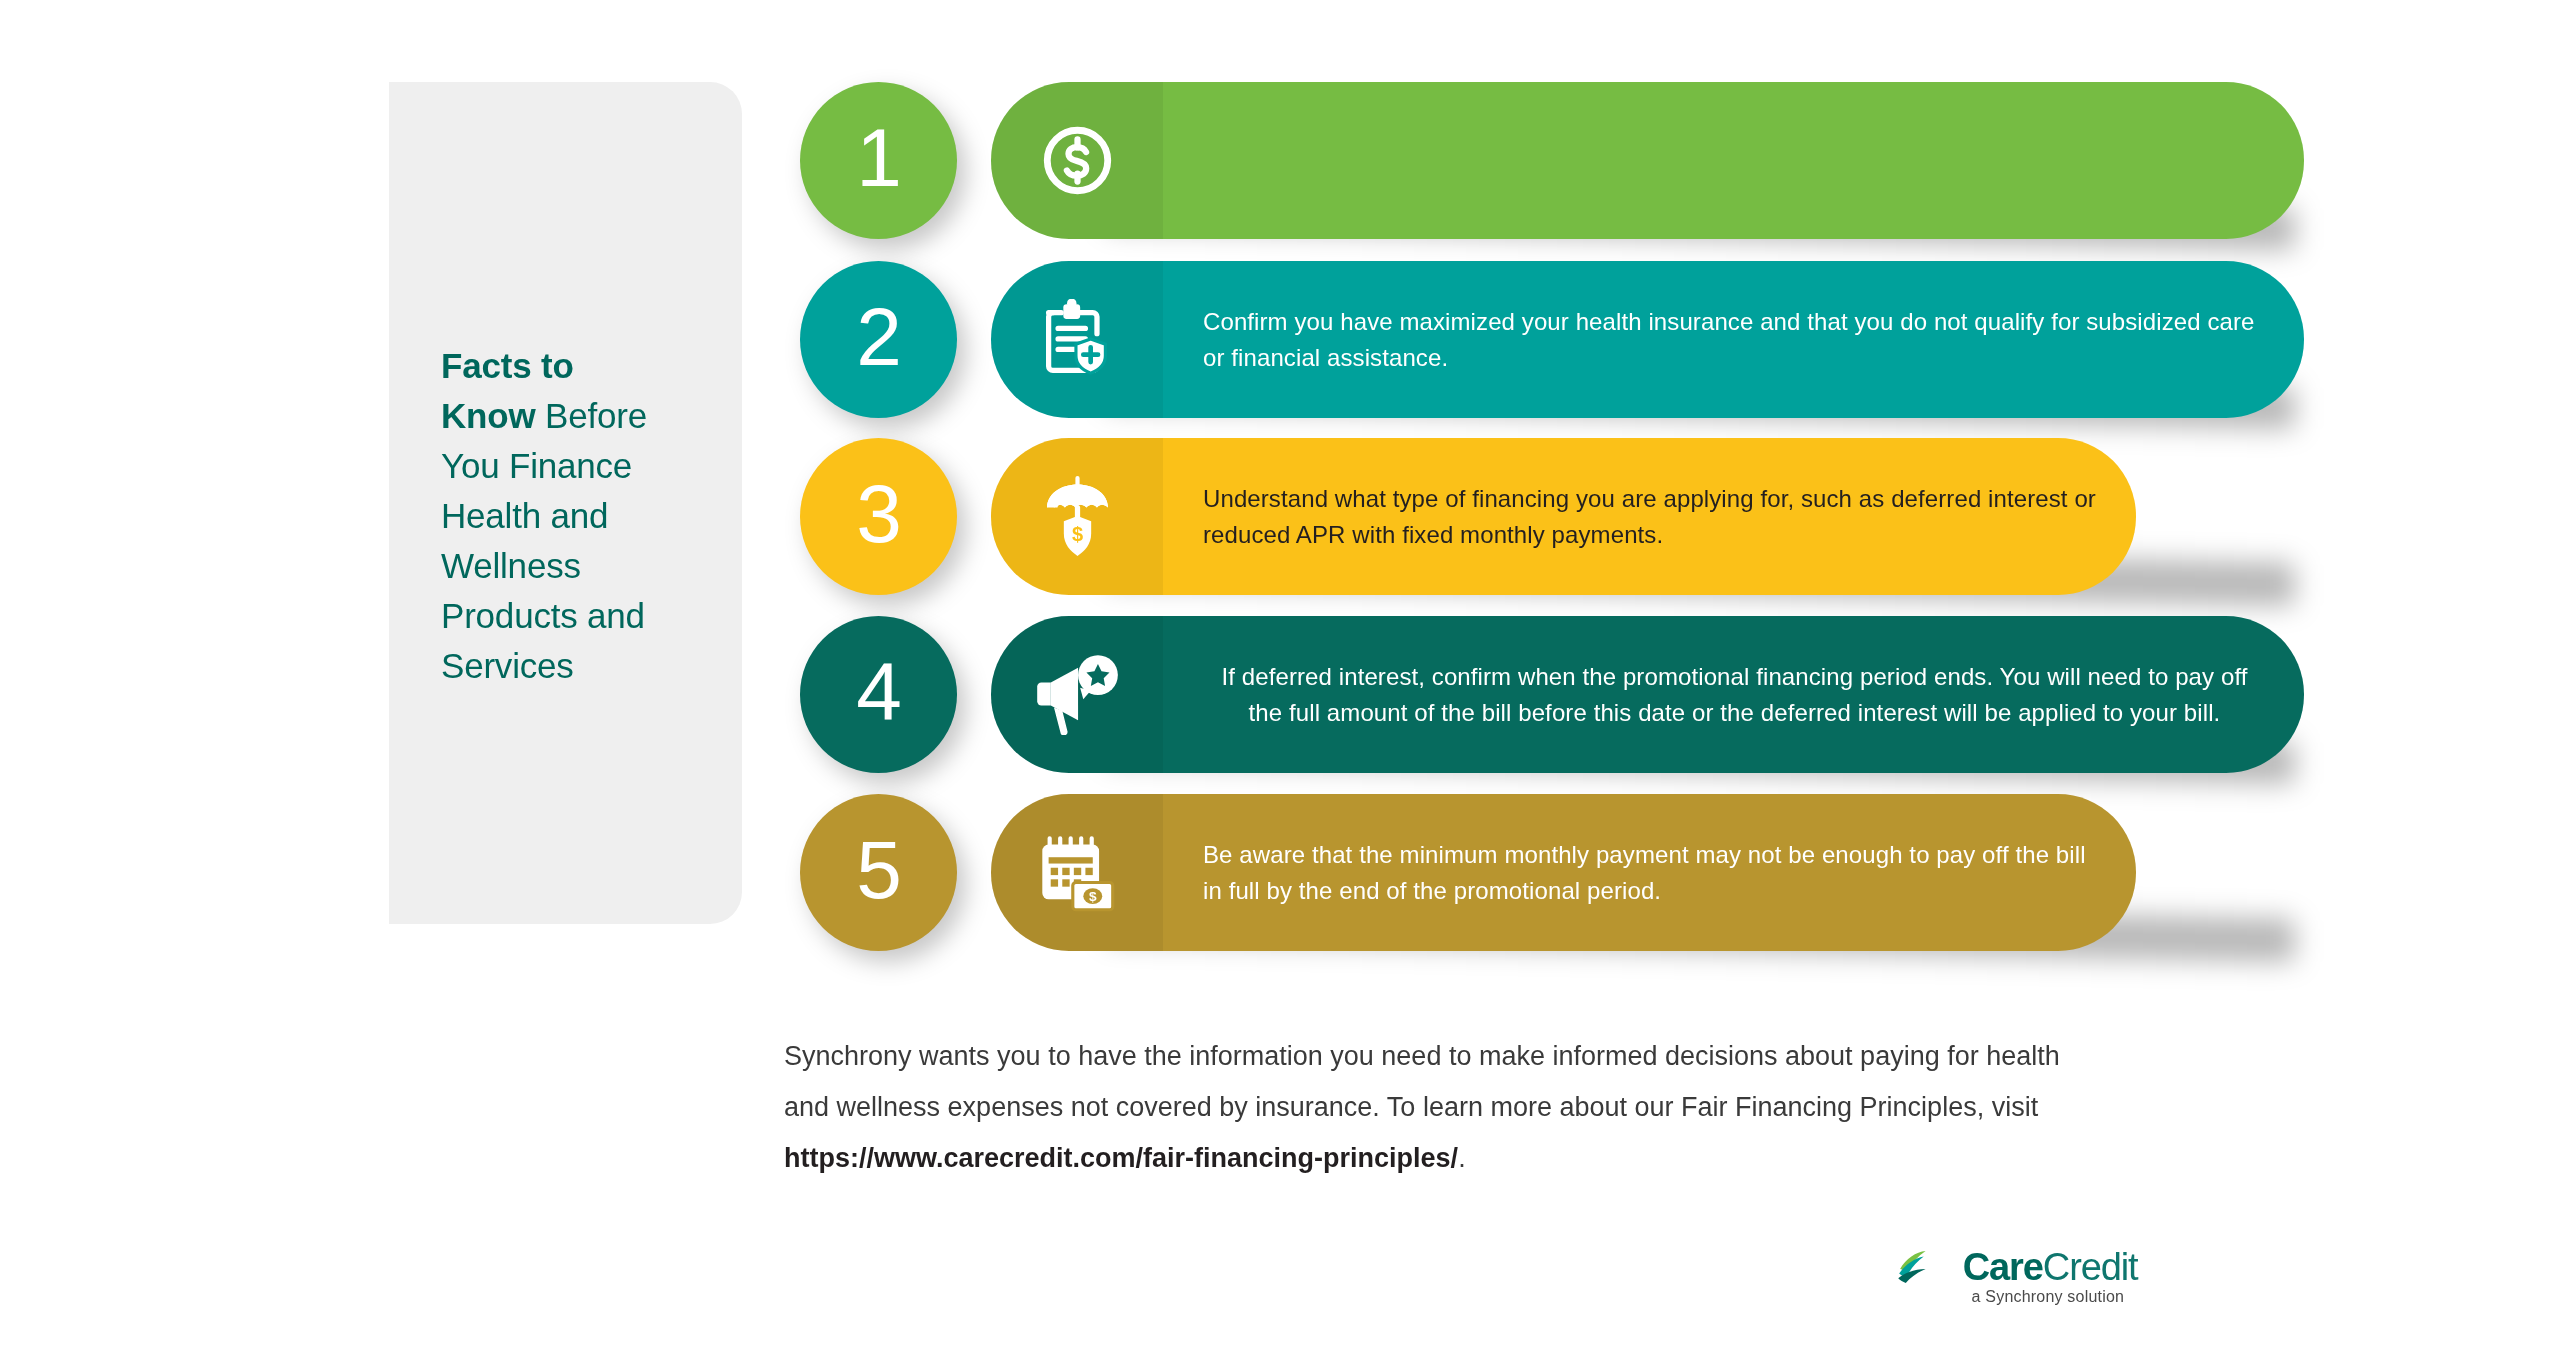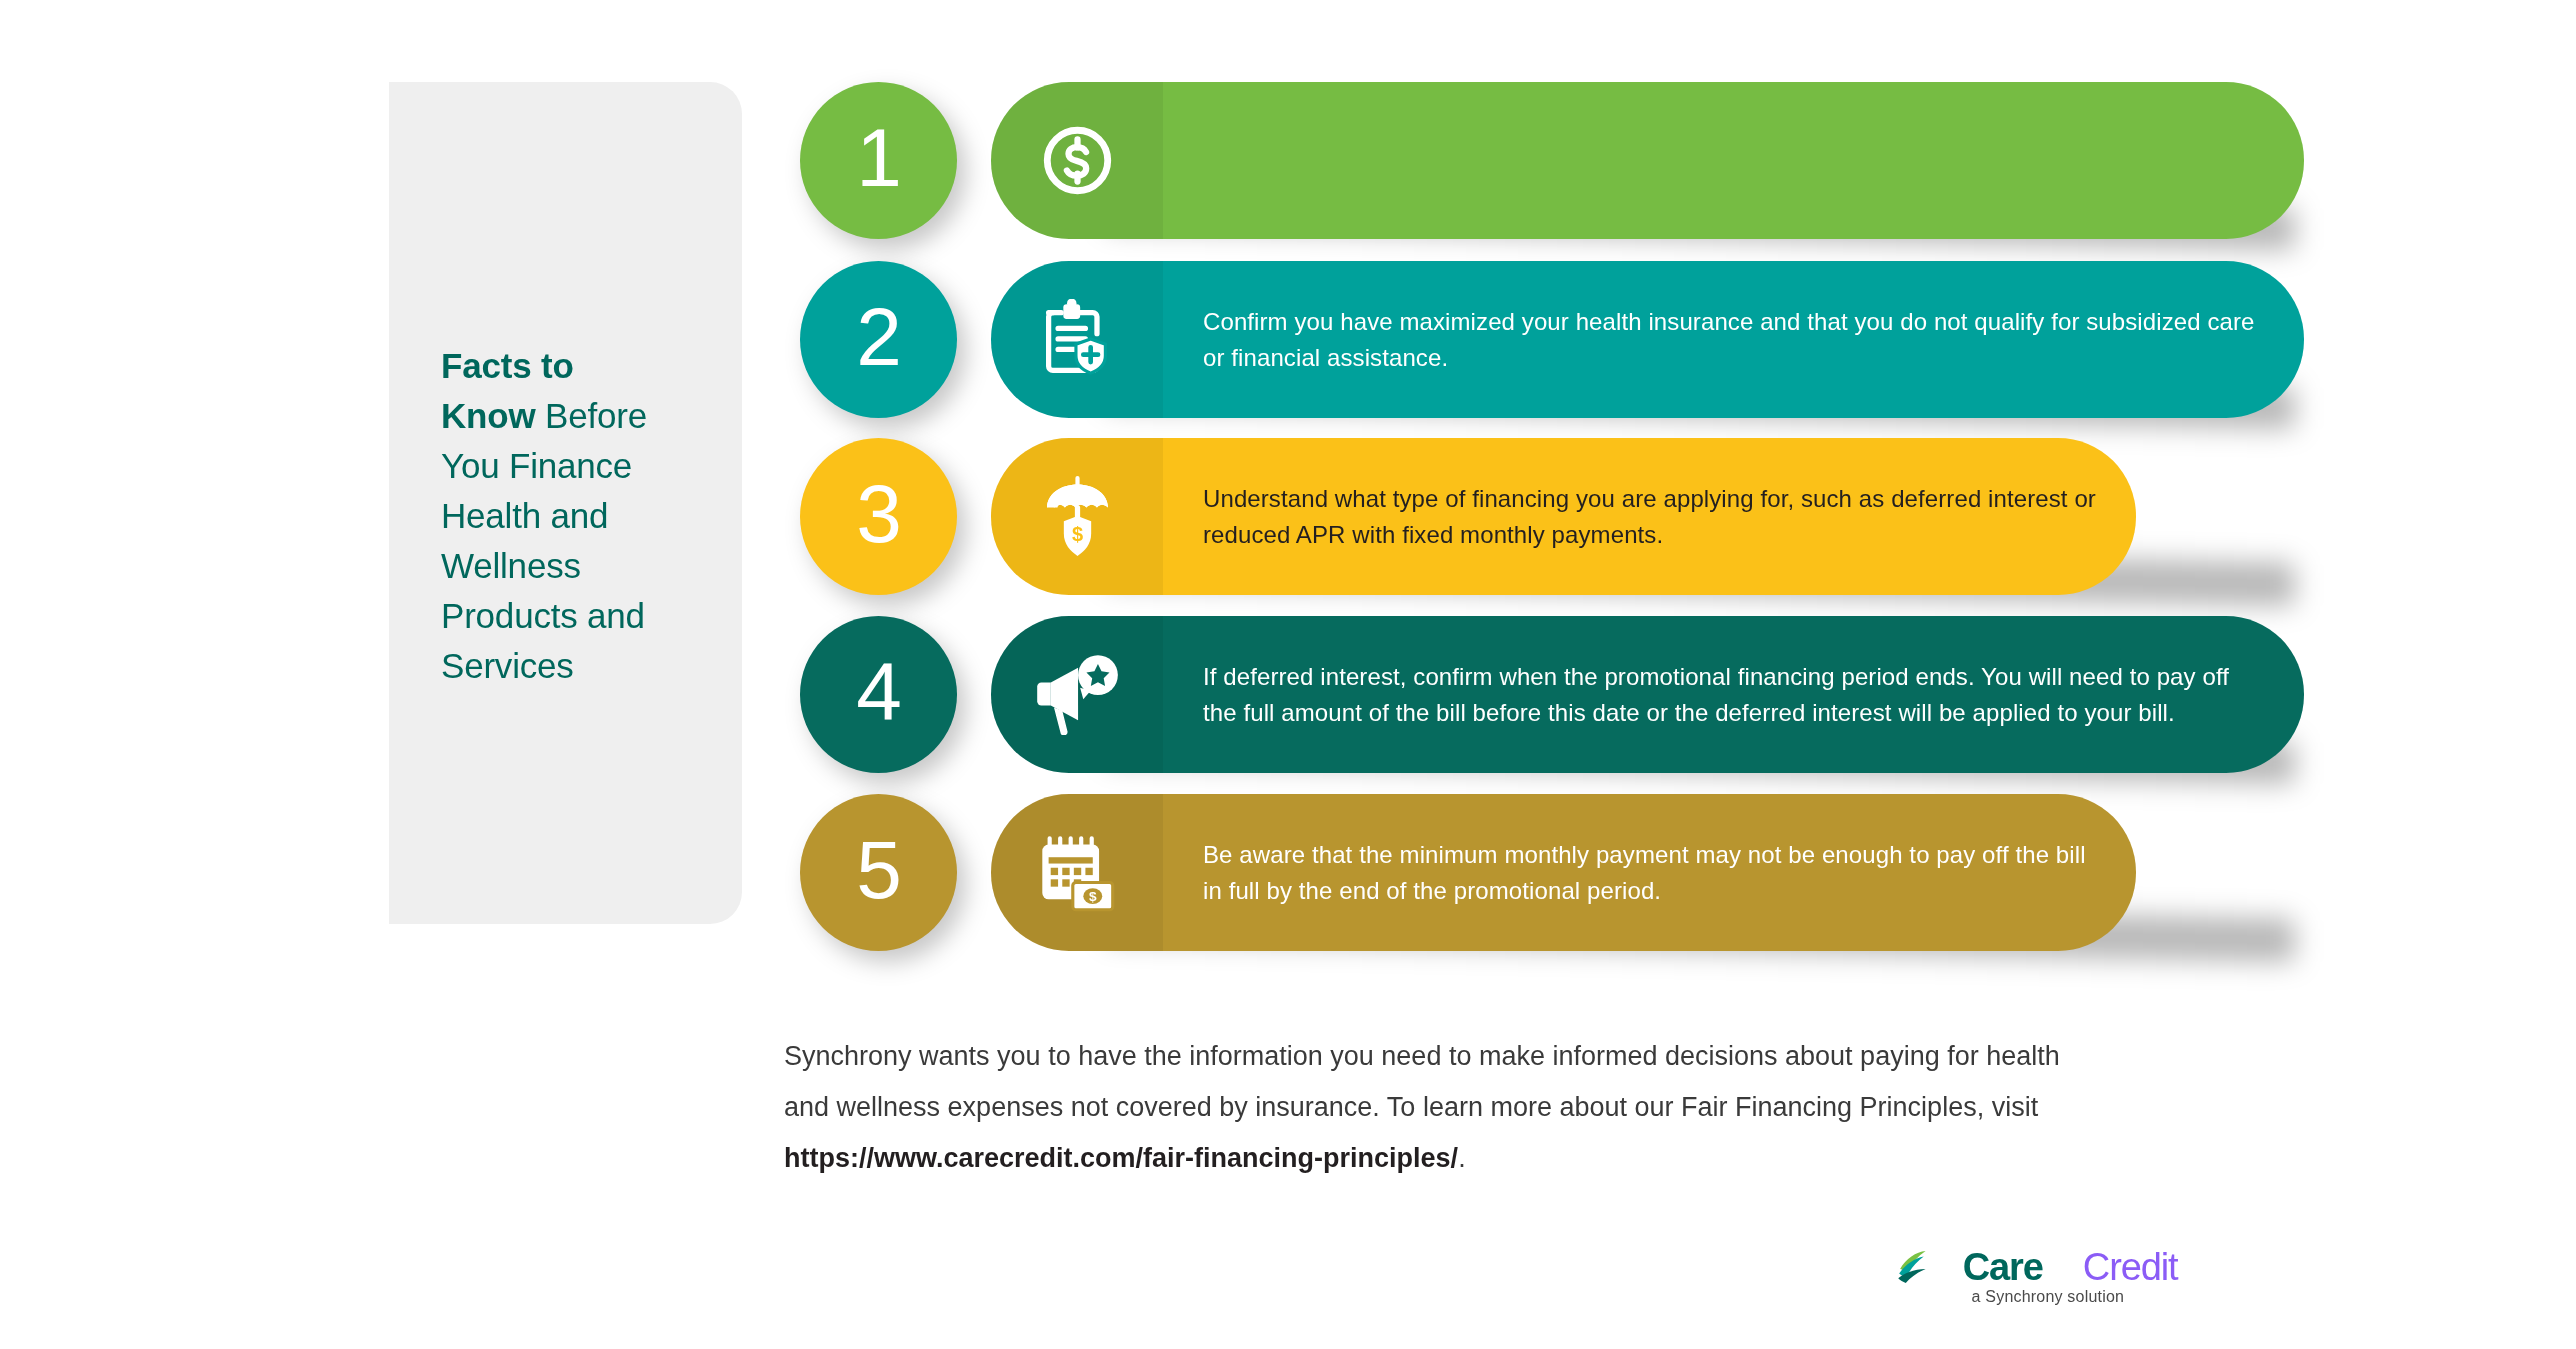--- a/index.html
+++ b/index.html
@@ -131,21 +131,21 @@
   
   #row-1 { top: 82px;  }
   #row-2 { top: 261px; }
   #row-3 { top: 438px; }
   #row-4 { top: 616px; }
   #row-5 { top: 794px; }
 
   #row-1 .banner-wrap, #row-1 .banner { width: 1122px; }
   #row-2 .banner-wrap, #row-2 .banner { width: 1122px; }
   #row-3 .banner-wrap, #row-3 .banner { width: 1122px; }
-  #row-4 .banner-wrap, #row-4 .banner { width: 1122px; }
+  #row-4 .banner-wrap, #row-4 .banner { width: 1122px; text-align: center; }
   #row-5 .banner-wrap, #row-5 .banner { width: 1122px; }
 
   #row-1 .banner-wrap { width: 1313px; }
   #row-2 .banner-wrap { width: 1313px; }
   #row-3 .banner-wrap { width: 1313px; }
   #row-4 .banner-wrap { width: 1313px; }
   #row-5 .banner-wrap { width: 1313px; }
 
   #row-1 .banner { width: 1313px; }
   #row-2 .banner { width: 1313px; }
@@ -191,21 +191,21 @@
   }
   .logo-row { display: flex; align-items: center; }
   .logo-mark { width: 44px; height: 34px; margin-right: 5.7px; }
   .logo-word {
     font-size: 38px;
     line-height: 38px;
     letter-spacing: -1.1px;
     white-space: nowrap;
   }
   .logo-word .w1 { color: #00675C; font-weight: 700; margin-left: 16px; }
-  .logo-word .w2 { color: #8b5cf6; font-weight: 400; margin-left: 40px; }
+  .logo-word .w2 { color: #0f766e; font-weight: 400; }
   .logo-tag {
     margin-top: 1.9px;
     text-align: right;
     padding-right: 1.9px;
     font-size: 16px;
     color: #4A4A4A;
     letter-spacing: 0.2px;
   }
 </style>
 </head>

